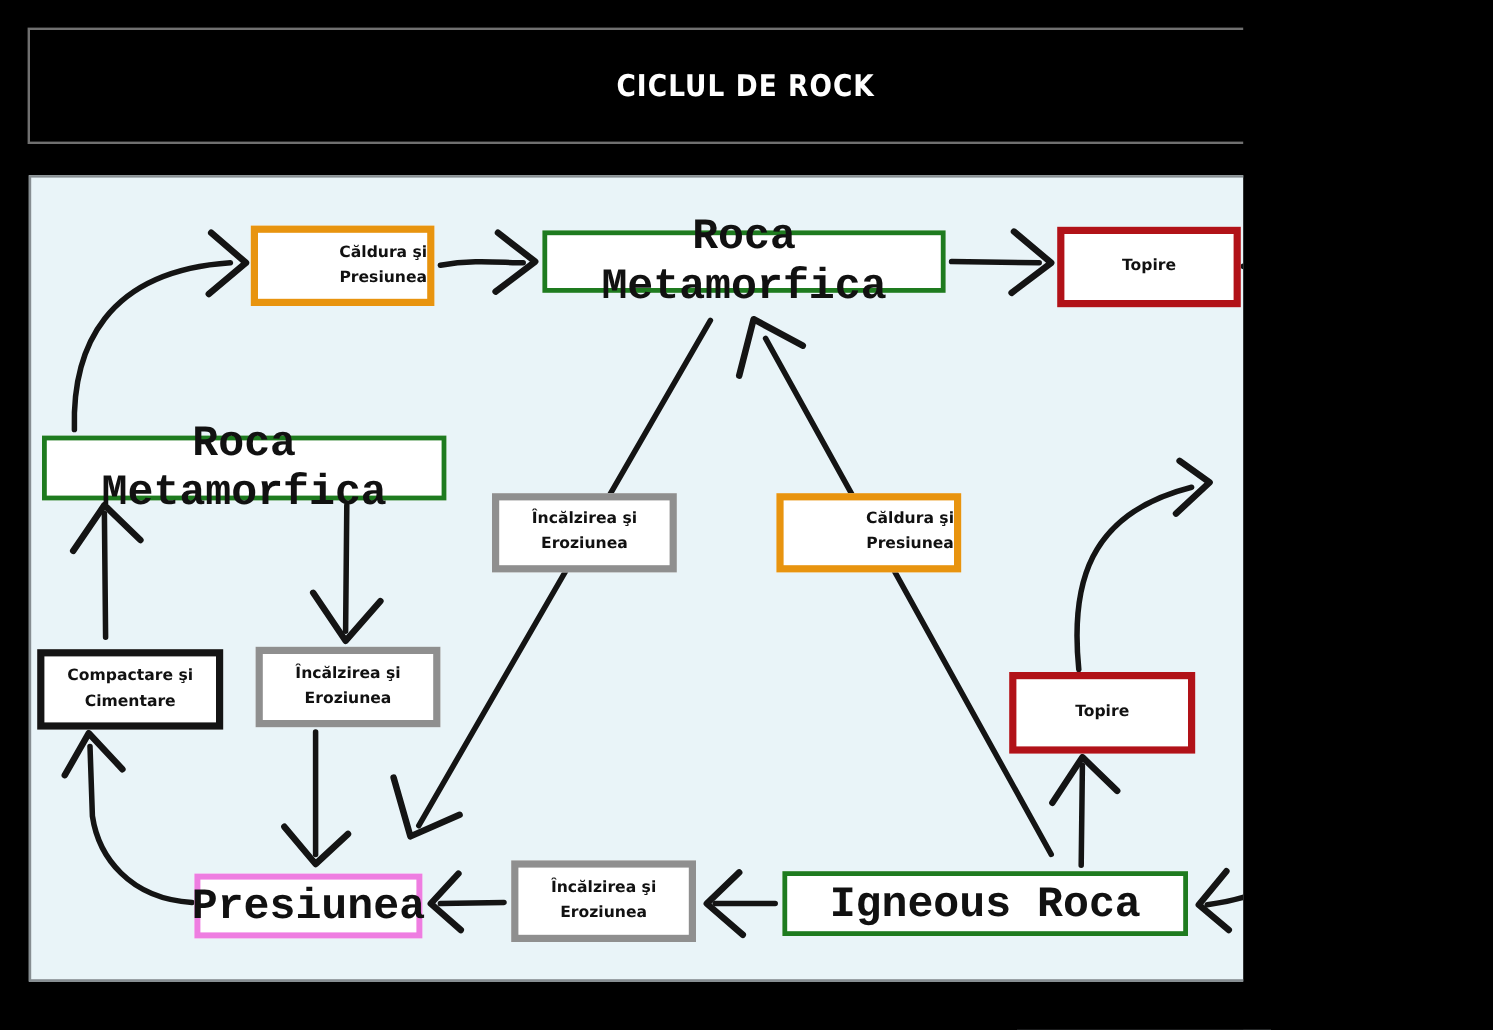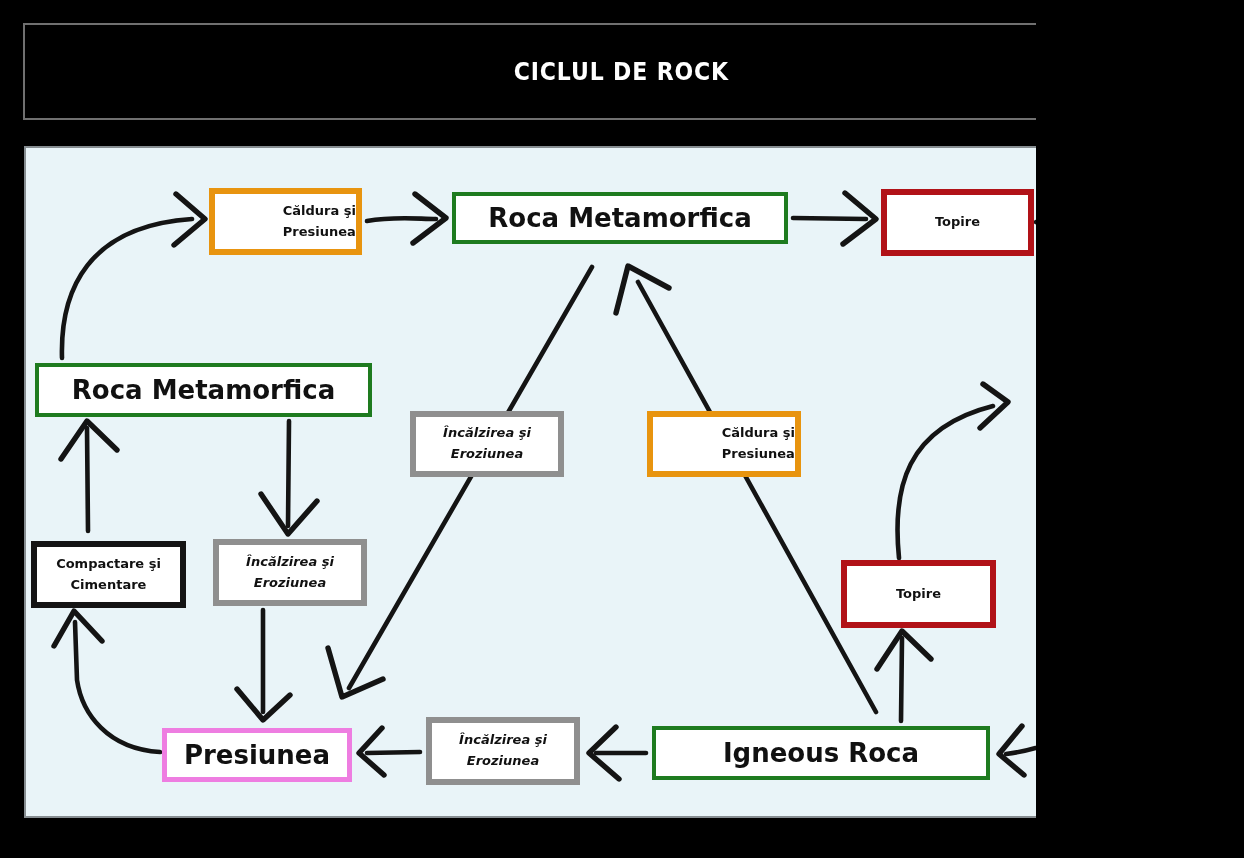--- a/index.html
+++ b/index.html
@@ -58,26 +58,26 @@
     position: absolute;
     z-index: 3;
     background: var(--c-box_fill, #fff);
     box-sizing: border-box;
     display: flex; align-items: center; justify-content: center;
     text-align: center;
     color: #111;
   }
   .node .lbl { white-space: pre-line; }
   .node.small { font-size: 13px; font-weight: bold; line-height: 1.6; }
-  .node.large { font-size: 26px; font-weight: bold; letter-spacing: 0px; }
+  .node.large { font-size: 36px; font-weight: bold; letter-spacing: 0px; font-family: Liberation Mono, monospace; }
   .b-orange { border: 6px solid var(--c-orange, #e8940f); justify-content: flex-end; }
   .b-green  { border: 4px solid var(--c-green,  #1e7b1f); }
   .b-red    { border: 6px solid var(--c-red,    #b11218); }
   .b-violet { border: 5px solid var(--c-violet, #ee7de1); }
-  .b-gray   { border: 6px solid var(--c-gray,   #8f8f8f); font-style: italic; }
+  .b-gray   { border: 6px solid var(--c-gray,   #8f8f8f); }
   .b-black  { border: 6px solid var(--c-black,  #141414); }
   .b-navy   { border: 5px solid var(--c-navy,   #373d9b); font-style: italic; }
 </style>
 </head>
 <body>
 
 <div class="stage">
 
   <div class="title-bar">
     <div class="title-text">CICLUL DE ROCK</div>

